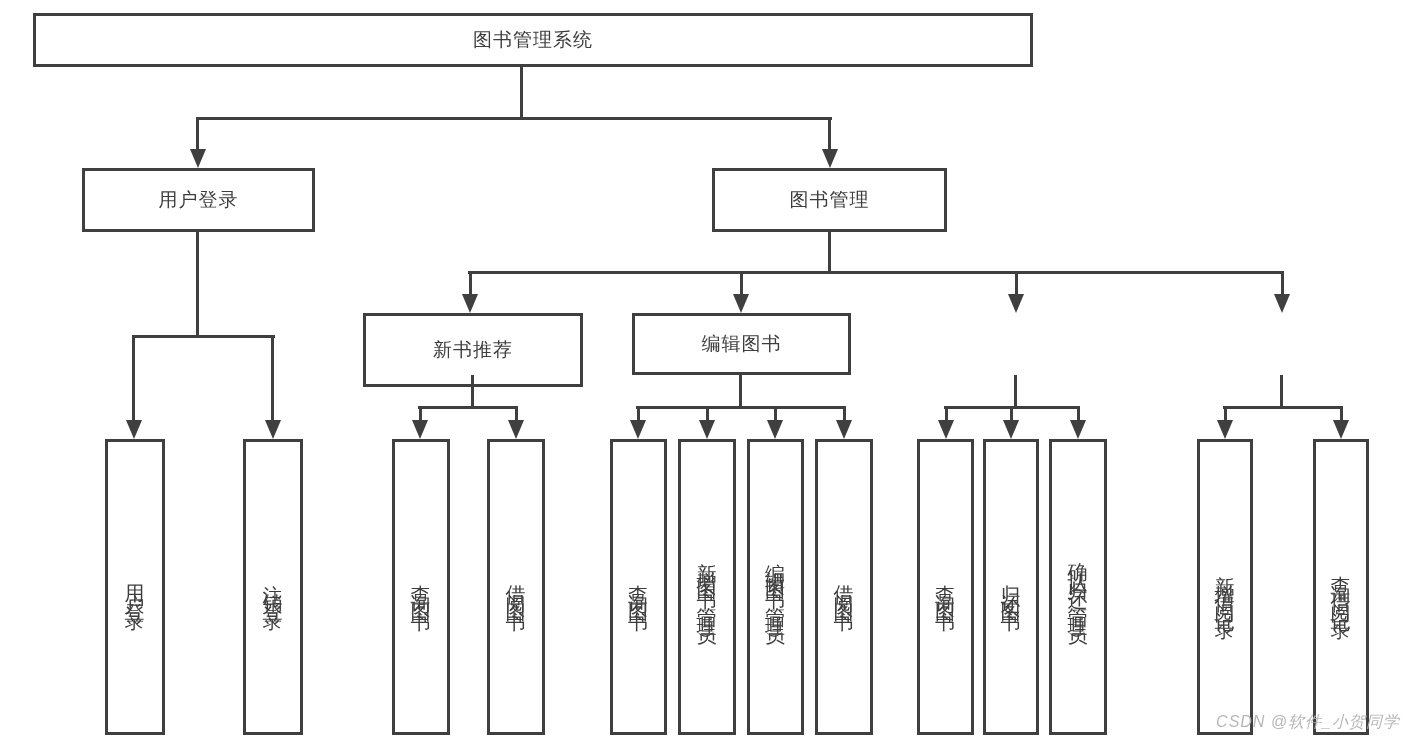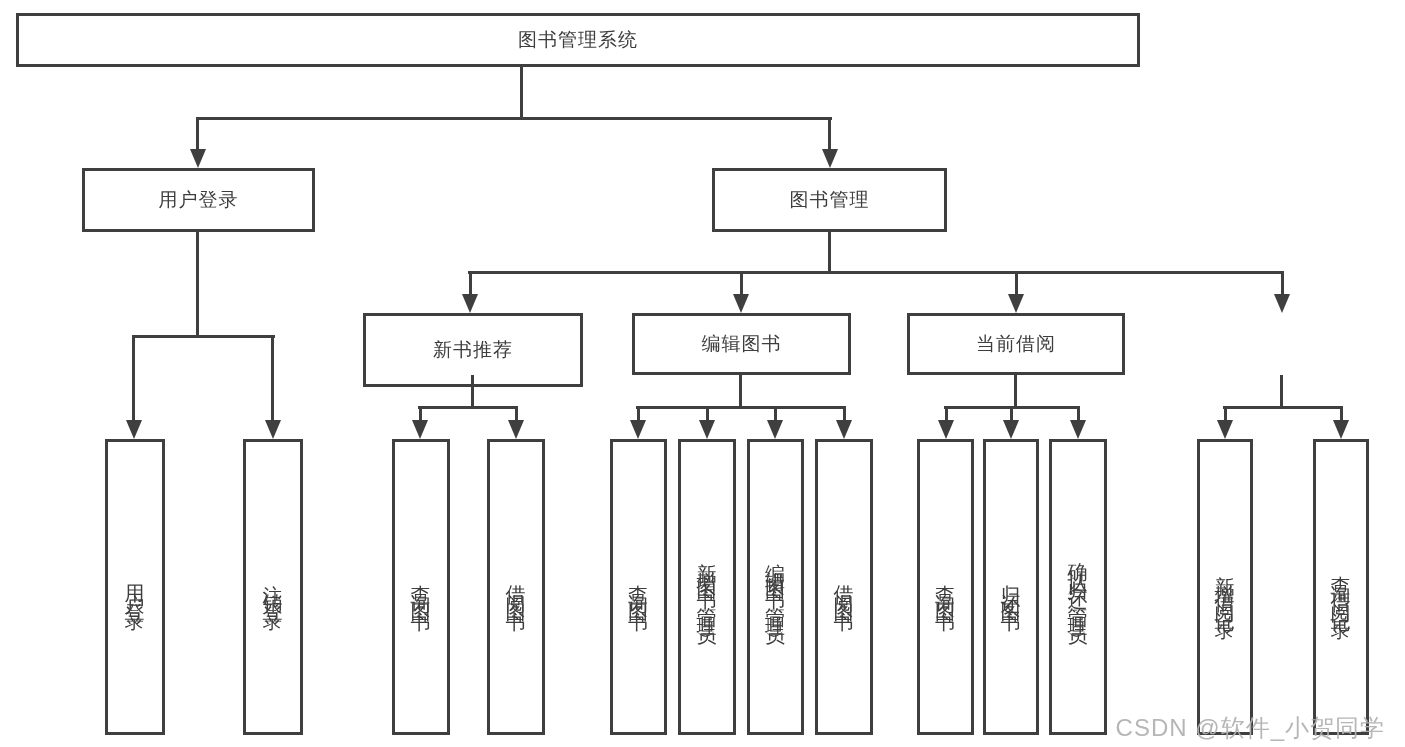--- a/index.html
+++ b/index.html
@@ -13,29 +13,29 @@
   .node span{font-size:19px;letter-spacing:1px;white-space:nowrap;}
   .node.vert span{writing-mode:vertical-rl;text-orientation:mixed;
                   font-size:20px;letter-spacing:9px;white-space:normal;line-height:1;}
 
   .lv{position:absolute;width:3px;background:#3f3f3f;}
   .lh{position:absolute;height:3px;background:#3f3f3f;}
   .ar{position:absolute;width:0;height:0;
       border-left:8px solid transparent;border-right:8px solid transparent;
       border-top:19px solid #3f3f3f;}
 
-  .watermark{position:absolute;right:20px;top:712px;z-index:10;
-             color:#b3b3b3;font-size:24px;letter-spacing:1px;opacity:.95;}
+  .watermark{position:absolute;right:5px;top:712px;z-index:10;
+             color:#b3b3b3;font-size:16px;letter-spacing:1px;opacity:.95;font-style:italic;}
 </style>
 </head>
 <body>
 
 <div class="canvas">
 
-  <div class="node" style="left:16px;top:13px;width:1124px;height:54px">
+  <div class="node" style="left:33px;top:13px;width:1000px;height:54px">
     <span>图书管理系统</span>
   </div>
 
   <div class="lv" style="left:520px;top:67px;height:52px"></div>
   <div class="lh" style="left:196px;top:117px;width:636px"></div>
   <div class="lv" style="left:196px;top:117px;height:35px"></div>
   <div class="ar" style="left:190px;top:149px"></div>
   <div class="lv" style="left:828px;top:117px;height:35px"></div>
   <div class="ar" style="left:822px;top:149px"></div>
 
@@ -62,23 +62,20 @@
   <div class="lv" style="left:1015px;top:271px;height:26px"></div>
   <div class="ar" style="left:1008px;top:294px"></div>
   <div class="lv" style="left:1281px;top:271px;height:26px"></div>
   <div class="ar" style="left:1274px;top:294px"></div>
 
   <div class="node" style="left:363px;top:313px;width:220px;height:74px">
     <span>新书推荐</span>
   </div>
   <div class="node" style="left:632px;top:313px;width:219px;height:62px">
     <span>编辑图书</span>
-  </div>
-  <div class="node" style="left:907px;top:313px;width:218px;height:62px">
-    <span>当前借阅</span>
   </div>
 
   <div class="lv" style="left:471px;top:375px;height:33px"></div>
   <div class="lh" style="left:418px;top:406px;width:100px"></div>
   <div class="lv" style="left:419px;top:406px;height:17px"></div>
   <div class="ar" style="left:412px;top:420px"></div>
   <div class="lv" style="left:515px;top:406px;height:17px"></div>
   <div class="ar" style="left:508px;top:420px"></div>
 
   <div class="lv" style="left:739px;top:375px;height:33px"></div>

